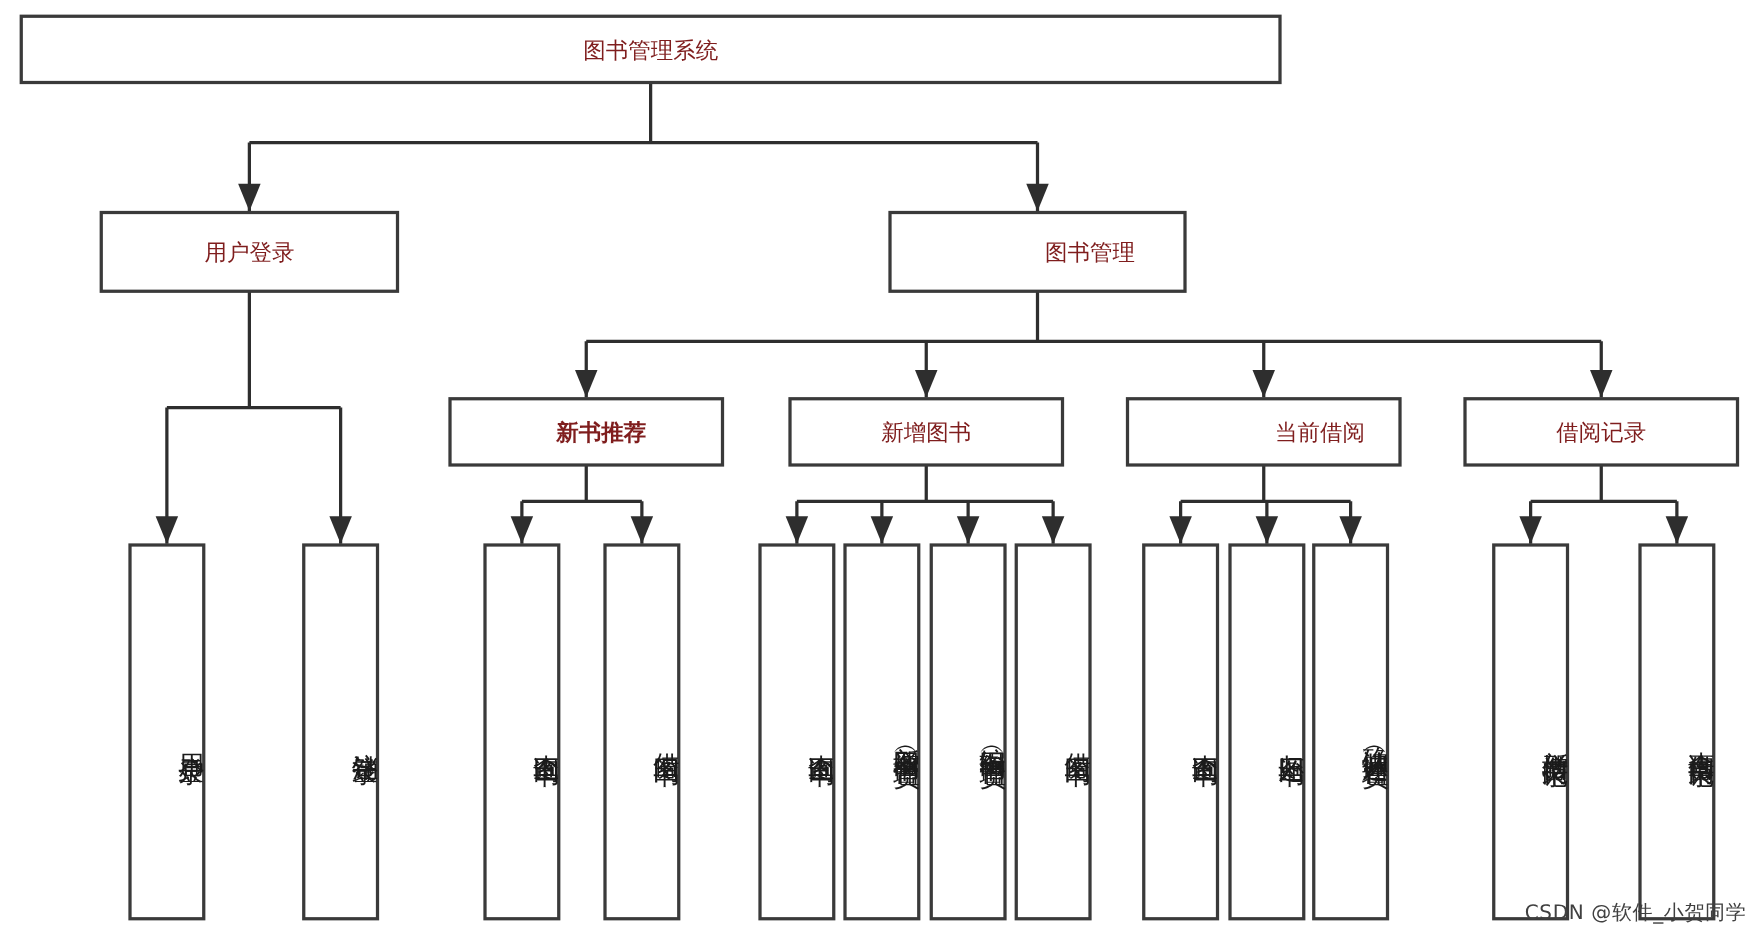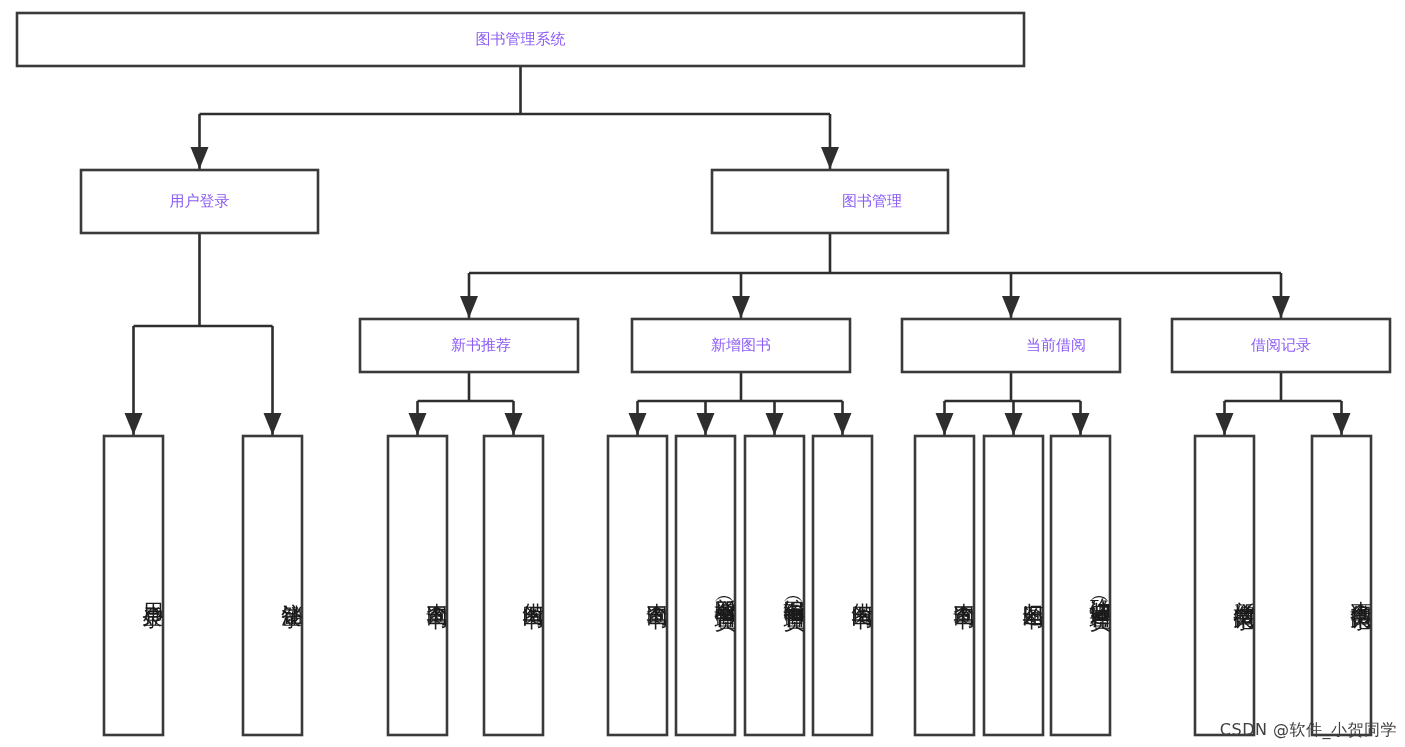--- a/index.html
+++ b/index.html
@@ -53,22 +53,22 @@
     color: #1b1b1b;
     letter-spacing: 2px;
     white-space: nowrap;
     pointer-events: none;
   }
   .htext-wrap {
     position: absolute;
     display: flex;
     align-items: center;
     justify-content: center;
-    font-size: 15px;
-    color: #8b5cf6;
+    font-size: 18px;
+    color: #7f1d1d;
     white-space: nowrap;
     pointer-events: none;
   }
   .watermark {
     position: absolute;
     right: 8px;
     bottom: 6px;
     font-size: 16px;
     color: #404040;
     letter-spacing: 0.5px;
@@ -156,21 +156,21 @@
         <rect x="1051" y="436" width="59" height="299" class="node-box"></rect>
         <rect x="1195" y="436" width="59" height="299" class="node-box"></rect>
         <rect x="1312" y="436" width="59" height="299" class="node-box"></rect>
       </g>
   </svg>
 
   <div id="label-layer">
       <div class="htext-wrap" style="left: 17px; top: 13px; width: 1007px; height: 53px;">图书管理系统</div>
       <div class="htext-wrap" style="left: 81px; top: 170px; width: 237px; height: 63px;">用户登录</div>
       <div class="htext-wrap" style="left: 712px; top: 170px; width: 236px; height: 63px; margin-left: 42px;">图书管理</div>
-      <div class="htext-wrap" style="left: 360px; top: 319px; width: 242px; height: 53px;">新书推荐</div>
+      <div class="htext-wrap" style="left: 360px; top: 319px; width: 242px; height: 53px; font-weight: bold;">新书推荐</div>
       <div class="htext-wrap" style="left: 632px; top: 319px; width: 218px; height: 53px;">新增图书</div>
       <div class="htext-wrap" style="left: 952px; top: 319px; width: 208px; height: 53px;">当前借阅</div>
       <div class="htext-wrap" style="left: 1172px; top: 319px; width: 218px; height: 53px; text-align: right;">借阅记录</div>
       <div class="vtext-wrap" style="left: 104px; top: 446px; width: 59px; height: 287px;">用户登录</div>
       <div class="vtext-wrap" style="left: 243px; top: 446px; width: 59px; height: 287px;">注销登录</div>
       <div class="vtext-wrap" style="left: 388px; top: 446px; width: 59px; height: 287px;">查询图书</div>
       <div class="vtext-wrap" style="left: 484px; top: 446px; width: 59px; height: 287px;">借阅图书</div>
       <div class="vtext-wrap" style="left: 608px; top: 446px; width: 59px; height: 287px;">查询图书</div>
       <div class="vtext-wrap" style="left: 676px; top: 446px; width: 59px; height: 287px;">新增图书（管理员）</div>
       <div class="vtext-wrap" style="left: 745px; top: 446px; width: 59px; height: 287px;">编辑图书（管理员）</div>

